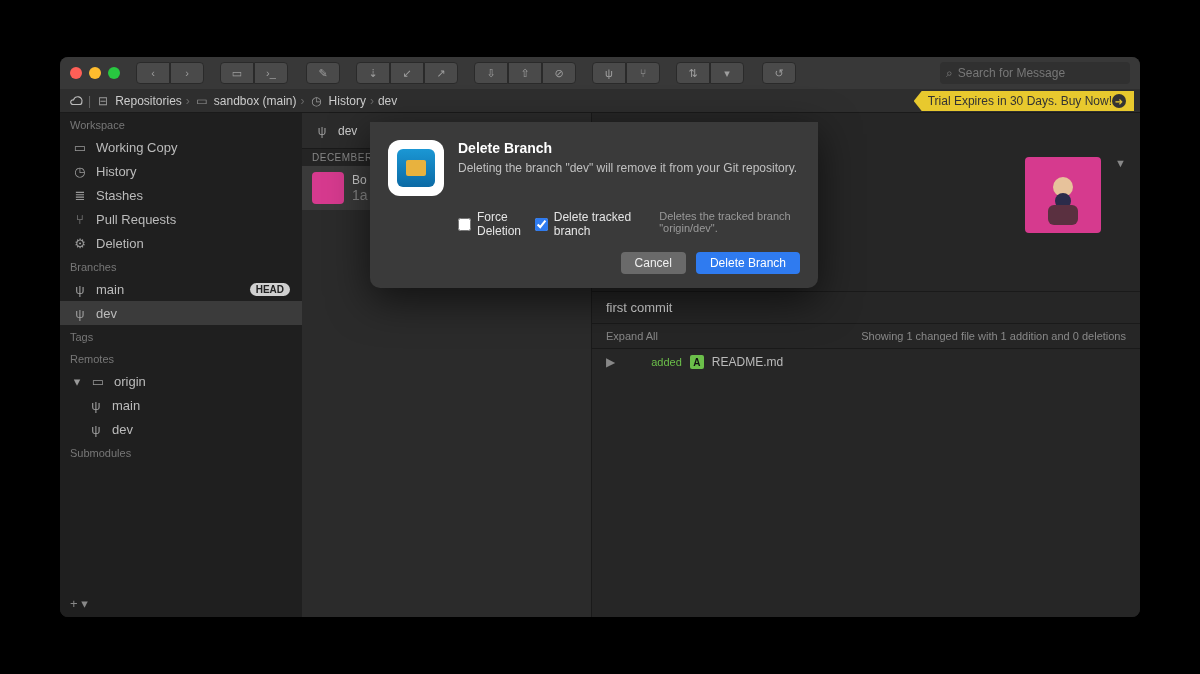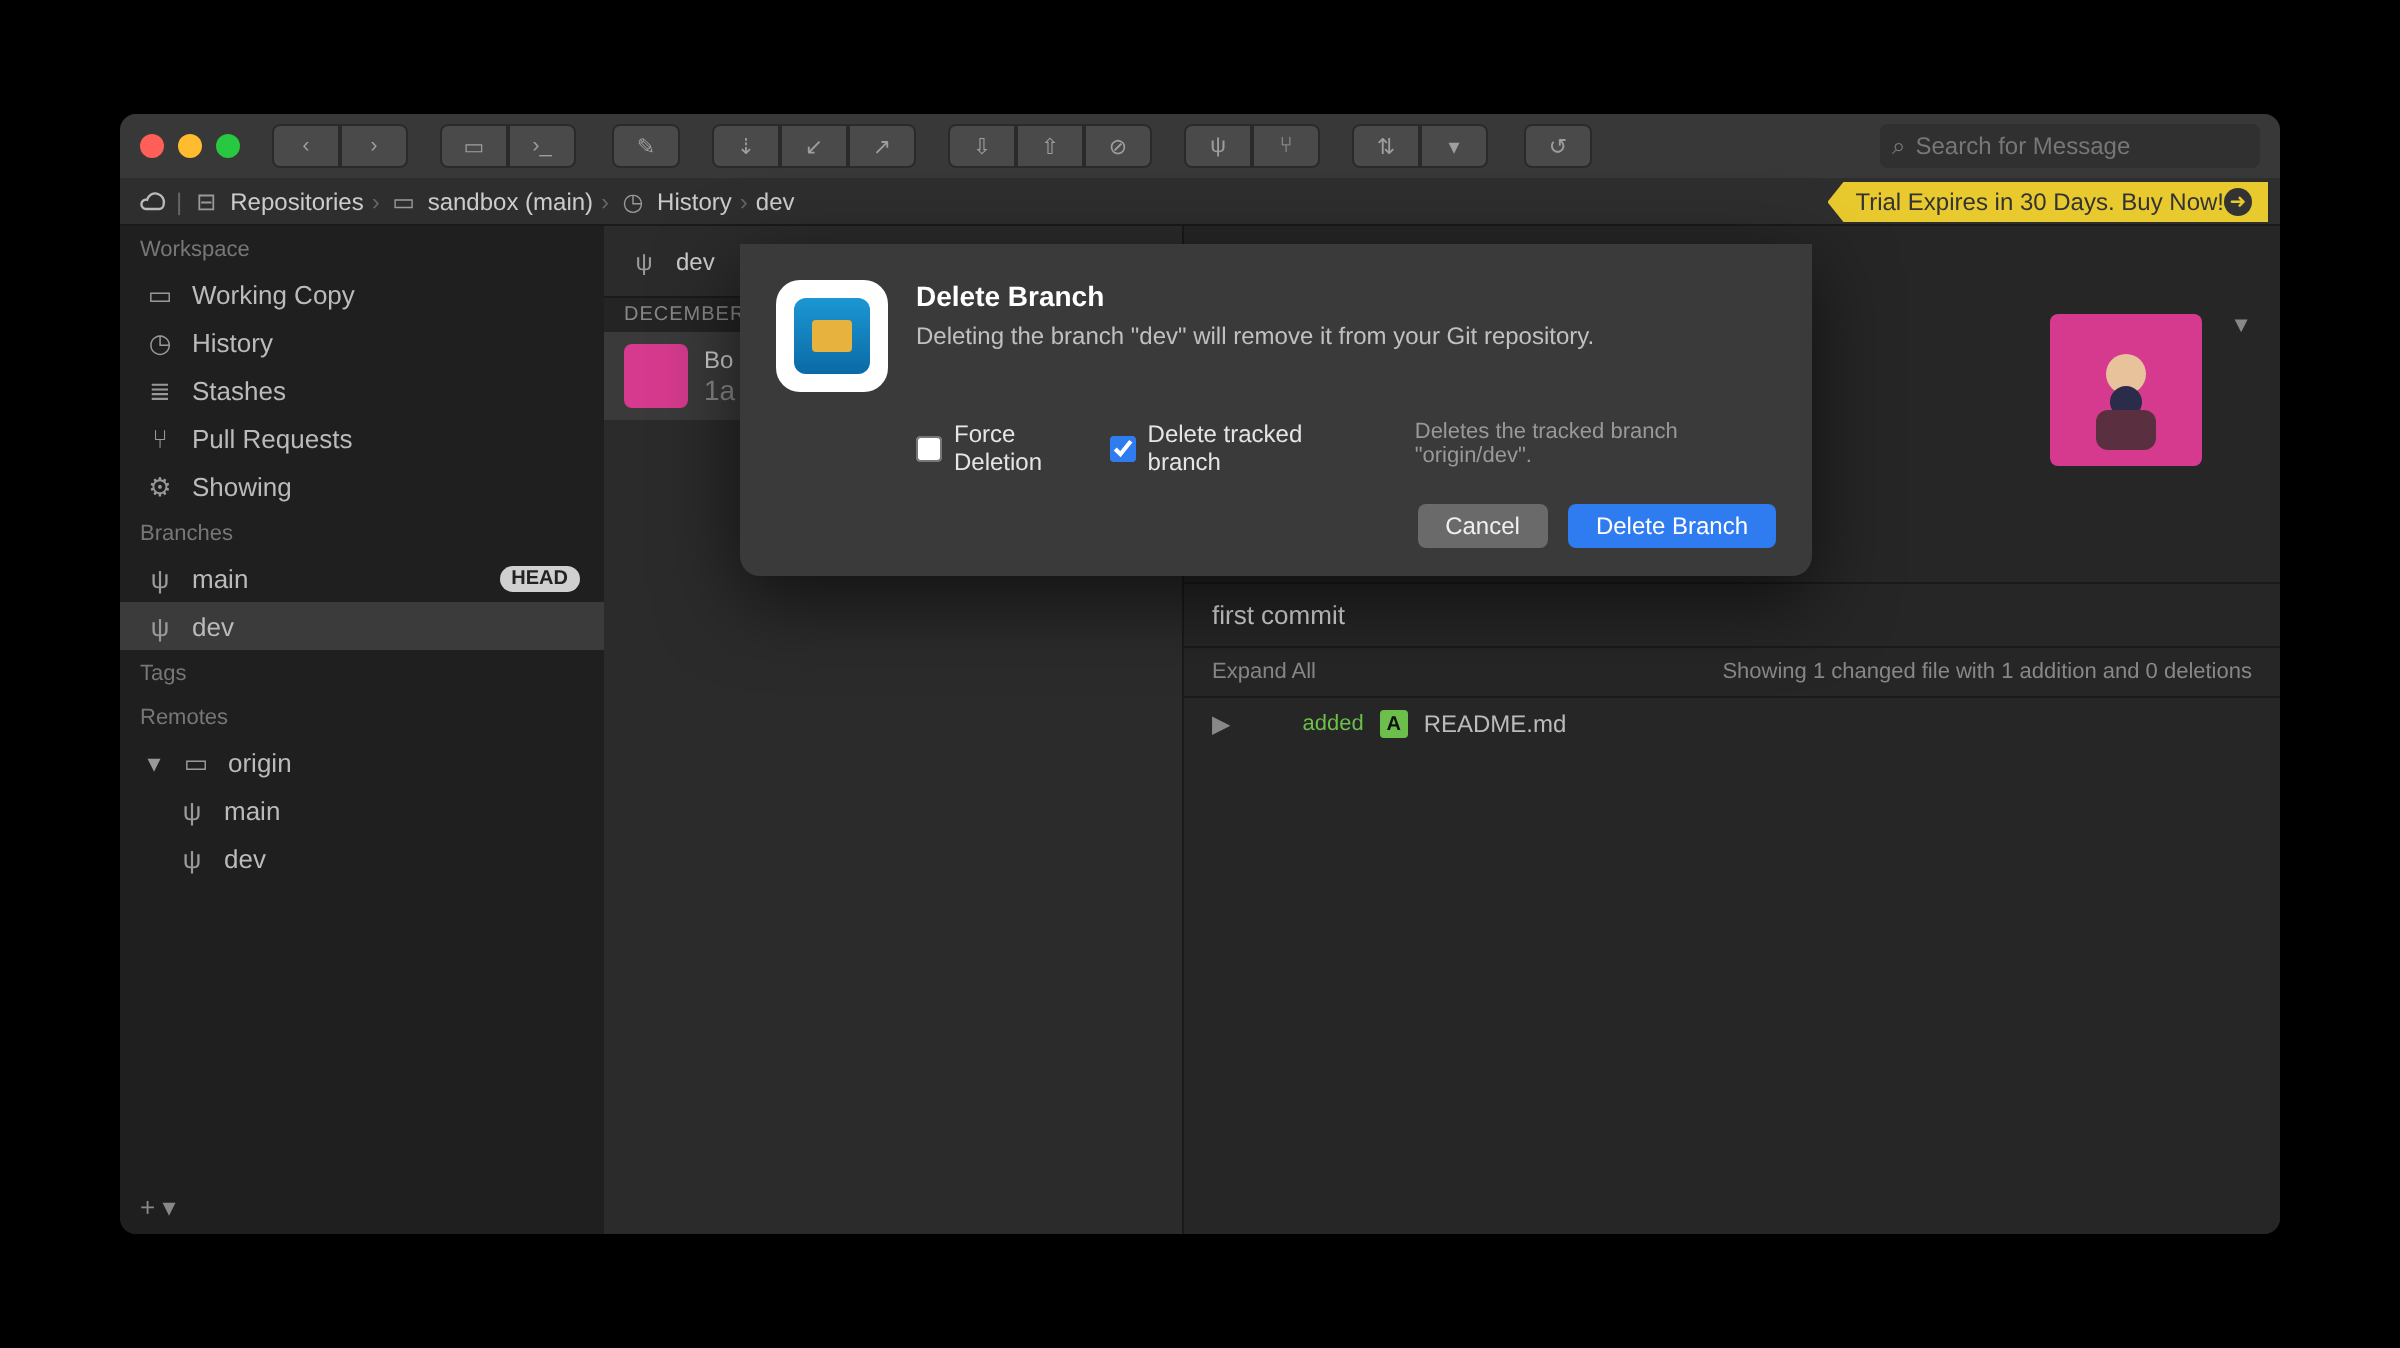--- a/index.html
+++ b/index.html
@@ -42,21 +42,21 @@
 .meta-col{flex:1; line-height:1.5;}
 .meta-col .pill{display:inline-block;background:#4a4a4a;padding:0 6px;border-radius:3px;font-size:10px;margin-right:3px;}
 .avatar-big{width:76px;height:76px;border-radius:4px;background:#d63a8e;display:flex;align-items:center;justify-content:center;}
 .disclose{color:#888;font-size:11px;padding-left:4px;align-self:flex-start;}
 .commit-title{padding:8px 14px;font-size:13px;color:#ddd;border-top:1px solid #1a1a1a;}
 .expand-row{display:flex;align-items:center;justify-content:space-between;padding:6px 14px;color:#888;font-size:11px;border-top:1px solid #1a1a1a;border-bottom:1px solid #1a1a1a;}
 .file-row{display:flex;align-items:center;gap:8px;padding:6px 14px;}
 .file-row .added{color:#6bbf4a;font-size:11px;}
 .file-row .badge-a{background:#6bbf4a;color:#111;font-size:10px;font-weight:700;width:14px;height:14px;display:flex;align-items:center;justify-content:center;border-radius:2px;}
 
-.modal-overlay{position:absolute; top:65px; left:310px; width:536px; background:#3a3a3a; border-radius:0 0 10px 10px; box-shadow:0 12px 40px rgba(0,0,0,0.6); padding:18px 18px 14px; color:#e5e5e5;}
+.modal-overlay{position:absolute; top:65px; left:310px; width:448px; background:#3a3a3a; border-radius:0 0 10px 10px; box-shadow:0 12px 40px rgba(0,0,0,0.6); padding:18px 18px 14px; color:#e5e5e5;}
 .modal-head{display:flex; gap:14px; margin-bottom:14px;}
 .modal-icon{width:56px;height:56px;flex:none;border-radius:12px;background:#fff;display:flex;align-items:center;justify-content:center;}
 .modal-icon .inner{width:38px;height:38px;border-radius:6px;background:linear-gradient(#1b97d4,#0b6aa5);display:flex;align-items:center;justify-content:center;}
 .modal-icon .inner .box{width:20px;height:16px;background:#e8b23e;border-radius:2px;}
 .modal-title{font-size:14px;font-weight:700;color:#fff;margin-bottom:4px;}
 .modal-desc{font-size:12px;color:#c0c0c0;line-height:1.4;}
 .modal-opts{margin-left:70px;display:flex;flex-direction:row;gap:6px;margin-bottom:14px;}
 .opt-row{display:flex;align-items:center;gap:6px;font-size:12px;}
 .opt-row input{width:13px;height:13px;accent-color:#2f7bf0;}
 .opt-sub{font-size:11px;color:#999;margin-left:19px;}
@@ -152,21 +152,21 @@
       <div class="side-row">
           <span class="icon">≣</span>
           <span class="lbl">Stashes</span>
         </div>
       <div class="side-row">
           <span class="icon">⑂</span>
           <span class="lbl">Pull Requests</span>
         </div>
       <div class="side-row">
           <span class="icon">⚙</span>
-          <span class="lbl">Showing</span>
+          <span class="lbl">Deletion</span>
         </div>
 
       <div class="sect-header">Branches</div>
       <div class="side-row">
         <span class="icon">ψ</span>
         <span class="lbl">main</span>
         <span class="head-badge">HEAD</span>
       </div>
       <div class="side-row selected">
         <span class="icon">ψ</span>
@@ -183,20 +183,21 @@
       </div>
       <div class="side-row indent">
           <span class="icon">ψ</span>
           <span class="lbl">main</span>
         </div>
       <div class="side-row indent">
           <span class="icon">ψ</span>
           <span class="lbl">dev</span>
         </div>
 
+      <div class="sect-header">Submodules</div>
 
       <div class="sidebar-bottom">+ ▾</div>
     </div>
 
     <div class="center-pane">
       <div class="center-header">
         <span class="icon">ψ</span>
         <span>dev</span>
       </div>
       <div class="center-dateheader">DECEMBER</div>

